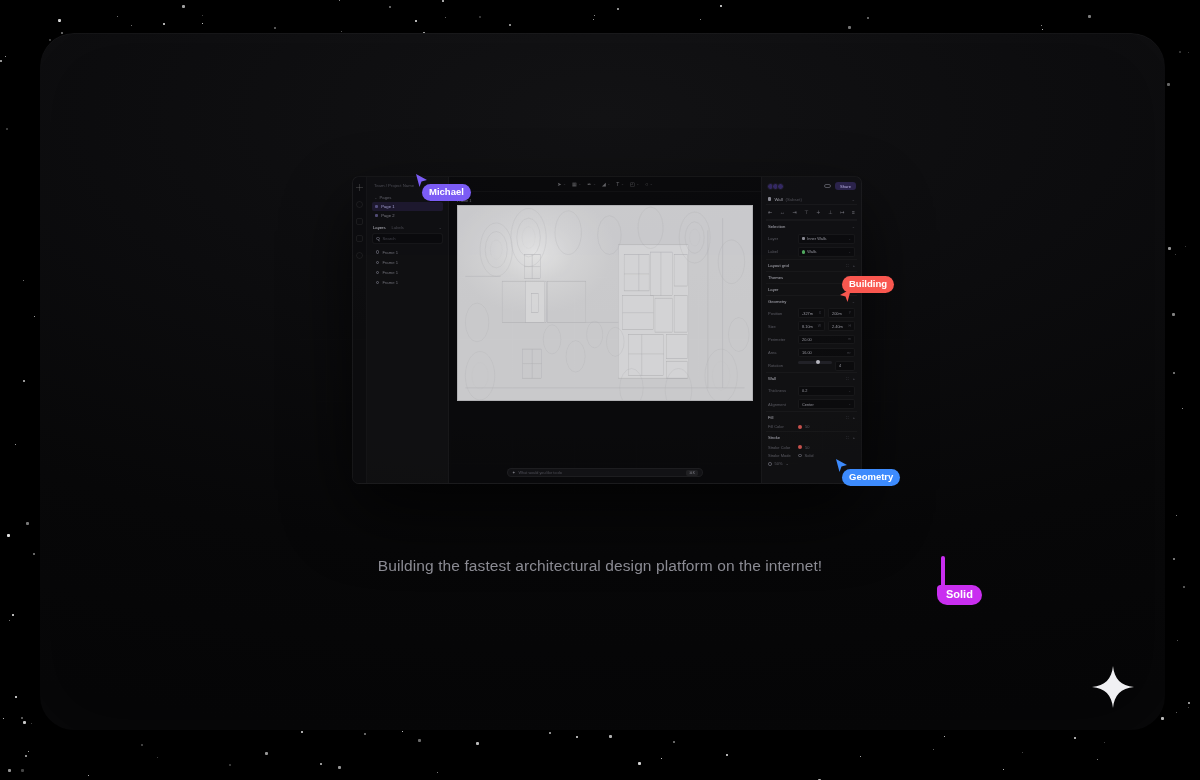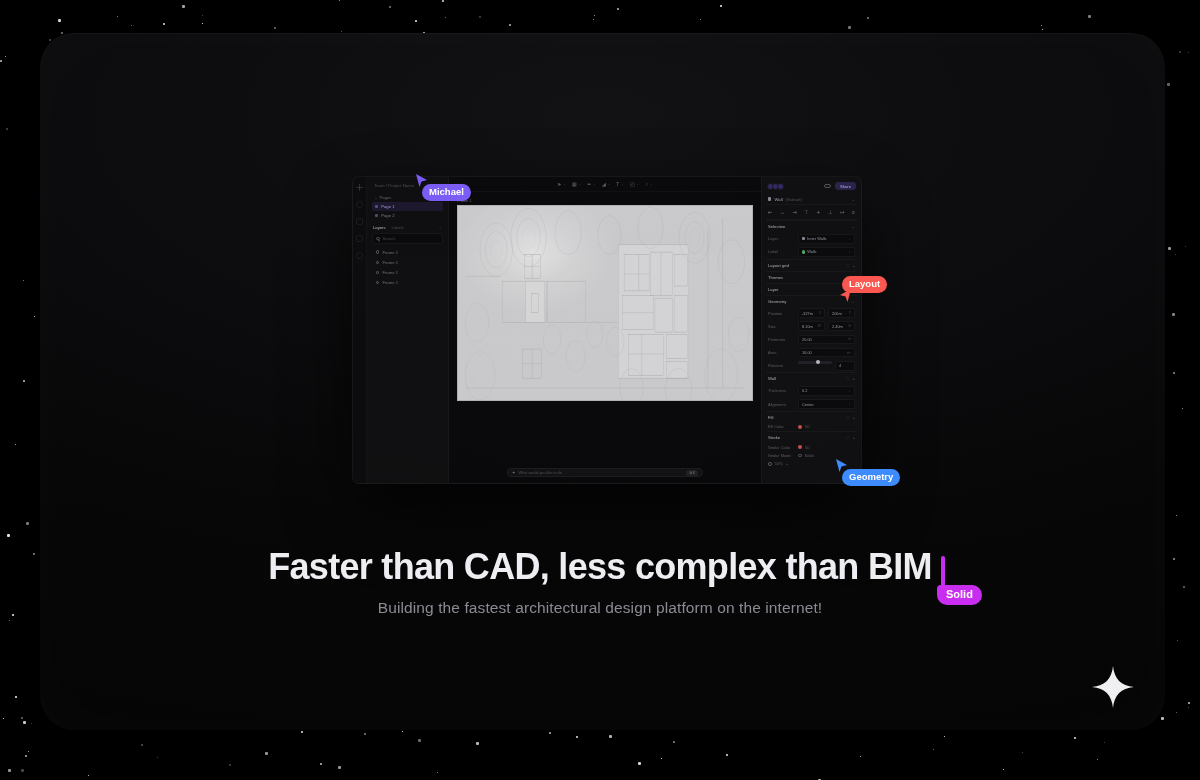--- a/index.html
+++ b/index.html
@@ -733,34 +733,33 @@
     <svg width="14" height="16" viewBox="0 0 14 16">
       <path d="M1 1 L12 7 L6.5 8.5 L4.5 14 Z" fill="#7b5cf5"></path>
     </svg>
     <span class="tag" style="left:7px; top:11px; background:#7b5cf5;">Michael</span>
   </div>
 
   <div class="cursor" style="left:802px; top:246px;">
     <svg width="14" height="16" viewBox="0 0 14 16" style="position:absolute;left:-4px;top:9px">
       <path d="M13 1 L2 7 L7.5 8.5 L9.5 14 Z" fill="#f9574f"></path>
     </svg>
-    <span class="tag" style="left:0px; top:-3px; background:#f9574f;">Layout</span>
+    <span class="tag" style="left:0px; top:-3px; background:#f9574f;">Building</span>
   </div>
 
   <div class="cursor" style="left:795px; top:425px;">
     <svg width="14" height="16" viewBox="0 0 14 16">
       <path d="M1 1 L12 7 L6.5 8.5 L4.5 14 Z" fill="#3d8bfd"></path>
     </svg>
     <span class="tag" style="left:7px; top:11px; background:#3d8bfd;">Geometry</span>
   </div>
 
 </div>
 
 <div id="copy">
-  <div id="headline">Faster than CAD, less complex than BIM</div>
   <div id="subhead">Building the fastest architectural design platform on the internet!</div>
 </div>
 
 <div id="amelia-caret"></div>
 <div id="amelia-tag">Solid</div>
 
 <svg id="sparkle" viewBox="0 0 40 40">
   <path d="M20 0 C21.2 12.4 27.6 18.8 40 20 C27.6 21.2 21.2 27.6 20 40 C18.8 27.6 12.4 21.2 0 20 C12.4 18.8 18.8 12.4 20 0 Z" fill="#f0f0f3"></path>
 </svg>
 

